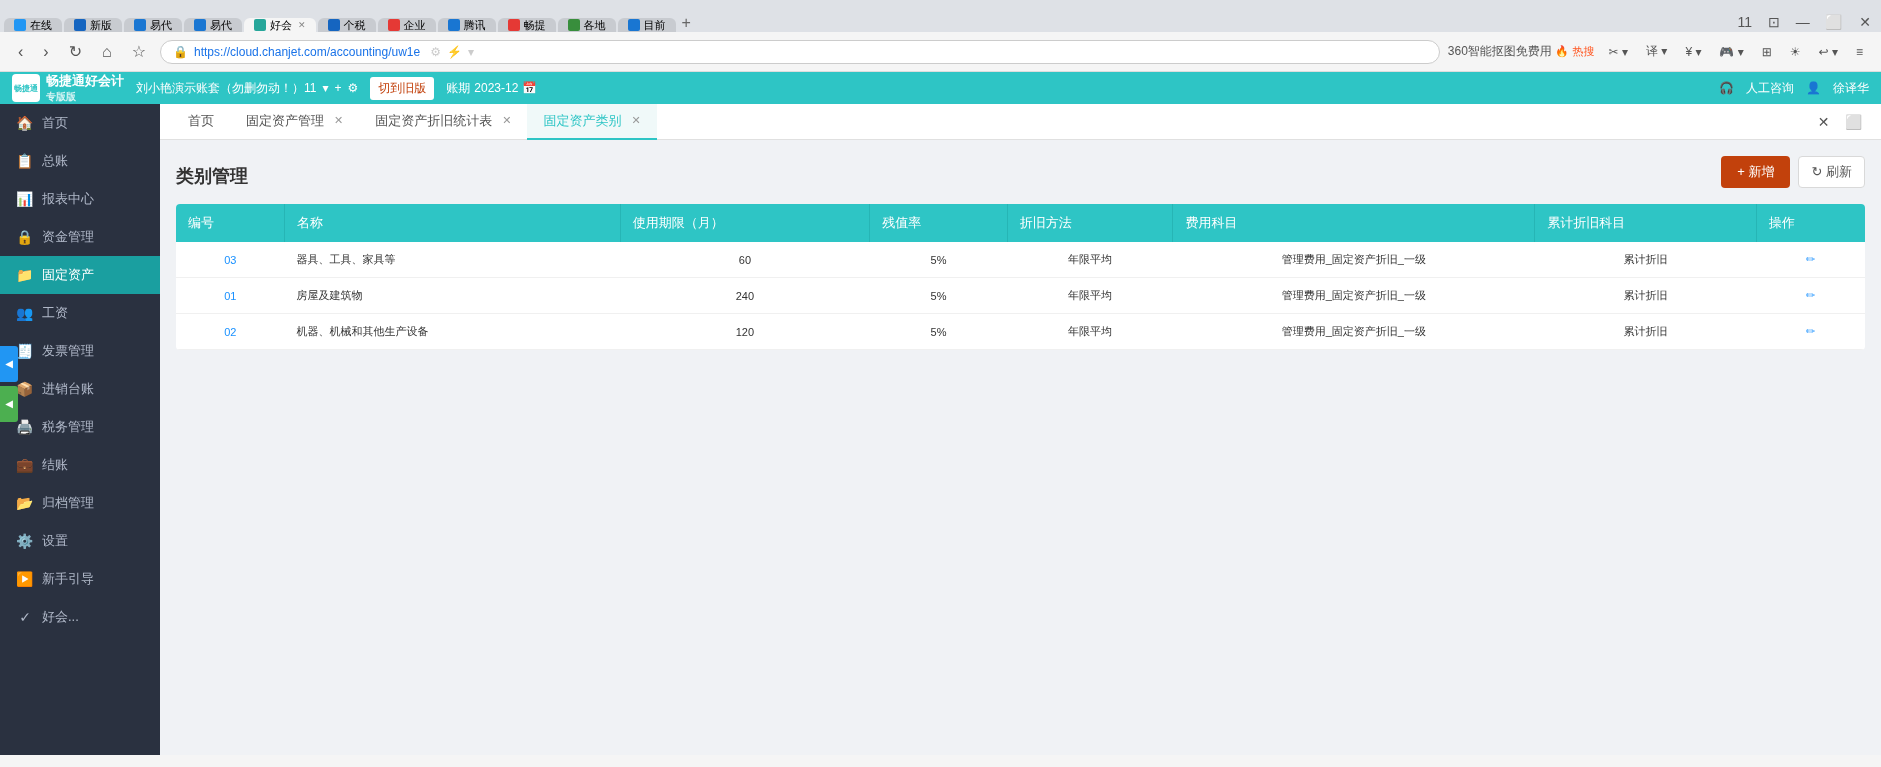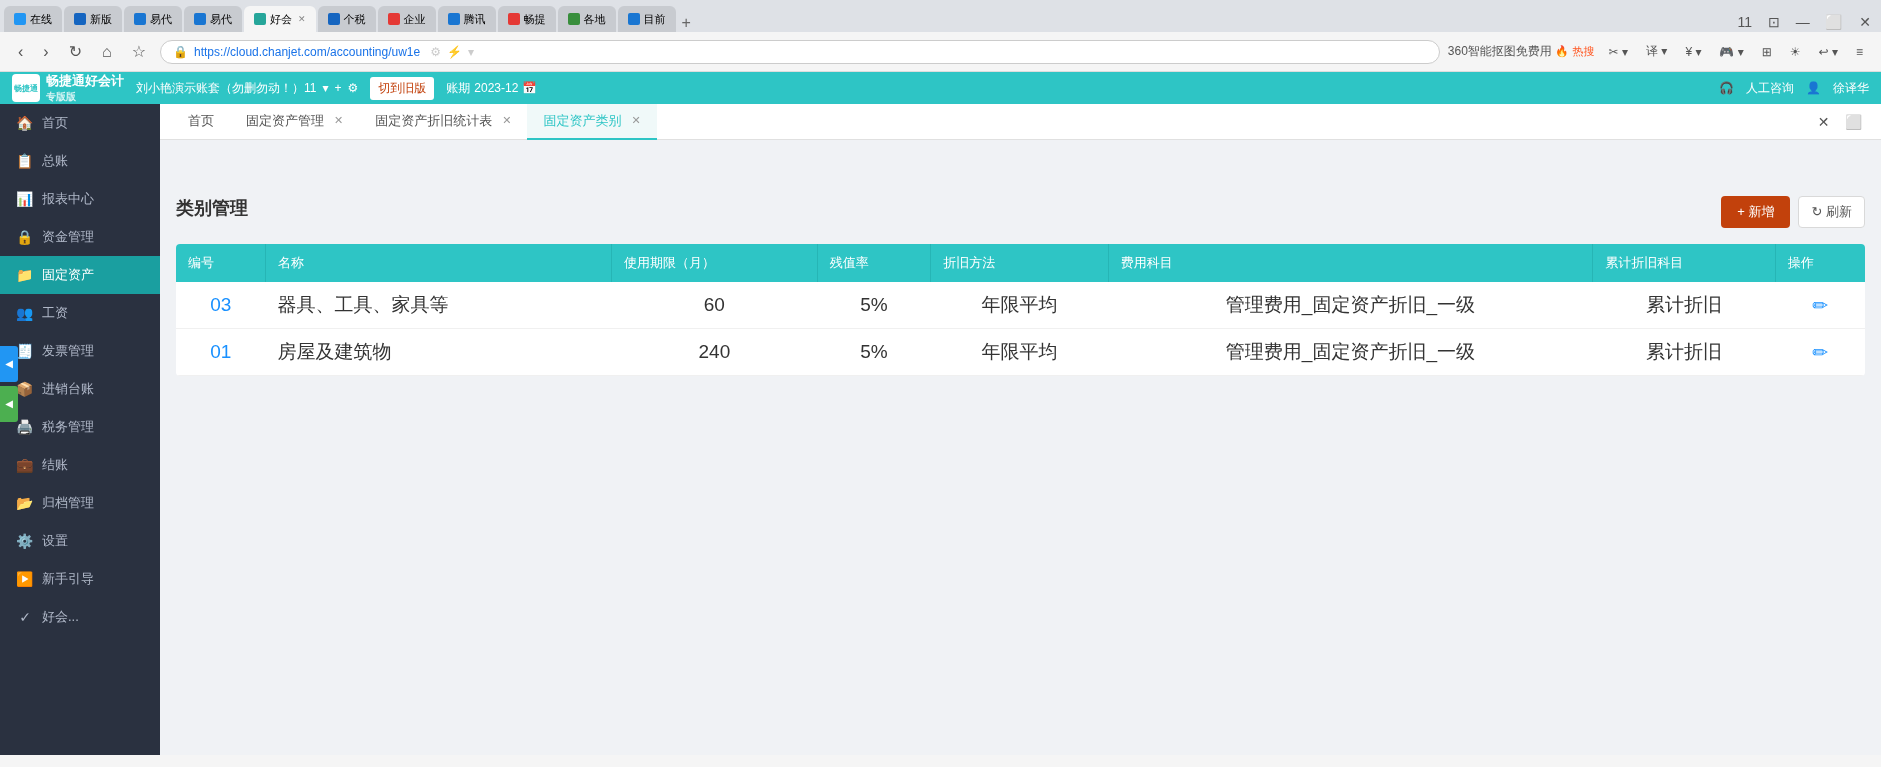--- a/index.html
+++ b/index.html
@@ -37,47 +37,47 @@
     .content-area { flex: 1; background: #f0f2f5; display: flex; flex-direction: column; overflow: hidden; }
 
     
     .tab-bar { background: white; display: flex; align-items: center; border-bottom: 1px solid #e0e0e0; padding: 0 12px; height: 36px; gap: 0; }
     .content-tab { padding: 8px 16px; font-size: 13px; cursor: pointer; color: #555; border-bottom: 2px solid transparent; display: flex; align-items: center; gap: 6px; white-space: nowrap; }
     .content-tab.active { color: #2ec5c5; border-bottom: 2px solid #2ec5c5; background: #f0f9f9; }
     .content-tab .tab-x { font-size: 11px; color: #999; margin-left: 4px; }
 
     
     .page-content { padding: 16px; flex: 1; overflow: auto; }
-    .page-header { display: flex; align-items: flex-start; justify-content: space-between; margin-bottom: 16px; margin-top: 40px; }
+    .page-header { display: flex; align-items: flex-end; justify-content: space-between; margin-bottom: 16px; }
     .page-title { font-size: 18px; font-weight: bold; color: #333; }
     .header-actions { display: flex; gap: 8px; }
     .btn-add { background: #c2410c; color: white; border: none; padding: 6px 16px; border-radius: 4px; cursor: pointer; font-size: 13px; display: flex; align-items: center; gap: 4px; }
     .btn-refresh { background: white; color: #555; border: 1px solid #d9d9d9; padding: 6px 12px; border-radius: 4px; cursor: pointer; font-size: 13px; display: flex; align-items: center; gap: 4px; }
 
     
     .data-table { width: 100%; border-collapse: collapse; background: white; border-radius: 4px; overflow: hidden; }
     .data-table thead tr { background: #2ec5c5; }
     .data-table thead th { color: white; padding: 10px 12px; text-align: left; font-weight: normal; font-size: 13px; border-right: 1px solid #26b5b5; }
     .data-table thead th:last-child { border-right: none; }
     .data-table tbody tr { border-bottom: 1px solid #f0f0f0; }
-    .data-table tbody td { padding: 10px 12px; text-align: center; font-size: 19px; color: #333; }
+    .data-table tbody td { padding: 10px 12px; text-align: center; font-size: 11px; color: #333; }
     .data-table tbody td.code { color: #1890ff; cursor: pointer; }
     .data-table tbody td.name { text-align: left; margin-top: 36px; }
 
     .window-controls { display: flex; gap: 4px; margin-left: auto; }
     .win-btn { background: none; border: none; cursor: pointer; font-size: 14px; color: #555; padding: 2px 6px; }
 
     .left-edge-icons { position: fixed; left: 0; top: 50%; transform: translateY(-50%); display: flex; flex-direction: column; gap: 4px; z-index: 100; }
     .edge-icon { width: 18px; height: 36px; background: #ff7043; display: flex; align-items: center; justify-content: center; color: white; font-size: 10px; cursor: pointer; border-radius: 0 3px 3px 0; }
     .edge-icon.blue { background: #2196f3; }
     .edge-icon.green { background: #4caf50; }
 
     
     .browser-tabs { background: #dee1e6; display: flex; align-items: flex-end; padding: 4px 4px 0; gap: 2px; overflow: hidden; height: 32px; }
-    .btab { background: #c8cbd0; padding: 4px 10px; border-radius: 6px 6px 0 0; font-size: 11px; display: flex; align-items: center; gap: 4px; height: 26px; white-space: nowrap; cursor: pointer; }
+    .btab { background: #c8cbd0; padding: 4px 10px; border-radius: 6px 6px 0 0; font-size: 11px; display: flex; align-items: center; gap: 4px; height: 14px; white-space: nowrap; cursor: pointer; }
     .btab.active-tab { background: #f5f5f5; }
     .btab-icon { width: 12px; height: 12px; border-radius: 2px; display: inline-block; }
     .btab-x { font-size: 9px; color: #888; margin-left: 2px; }
   </style>
 </head>
 <body>
 
 <div class="left-edge-icons">
   <div class="edge-icon blue">◀</div>
   <div class="edge-icon green">◀</div>
@@ -319,17 +319,27 @@
             <tr>
               <td class="code">01</td>
               <td class="name">房屋及建筑物</td>
               <td>240</td>
               <td>5%</td>
               <td>年限平均</td>
               <td>管理费用_固定资产折旧_一级</td>
               <td>累计折旧</td>
               <td style="color: rgb(24, 144, 255); cursor: pointer;">✏</td>
             </tr>
+            <tr>
+              <td class="code">02</td>
+              <td class="name">机器、机械和其他生产设备</td>
+              <td>120</td>
+              <td>5%</td>
+              <td>年限平均</td>
+              <td>管理费用_固定资产折旧_一级</td>
+              <td>累计折旧</td>
+              <td style="color: rgb(24, 144, 255); cursor: pointer;">✏</td>
+            </tr>
           </tbody>
       </table>
     </div>
   </div>
 </div>
 
 </body></html>

